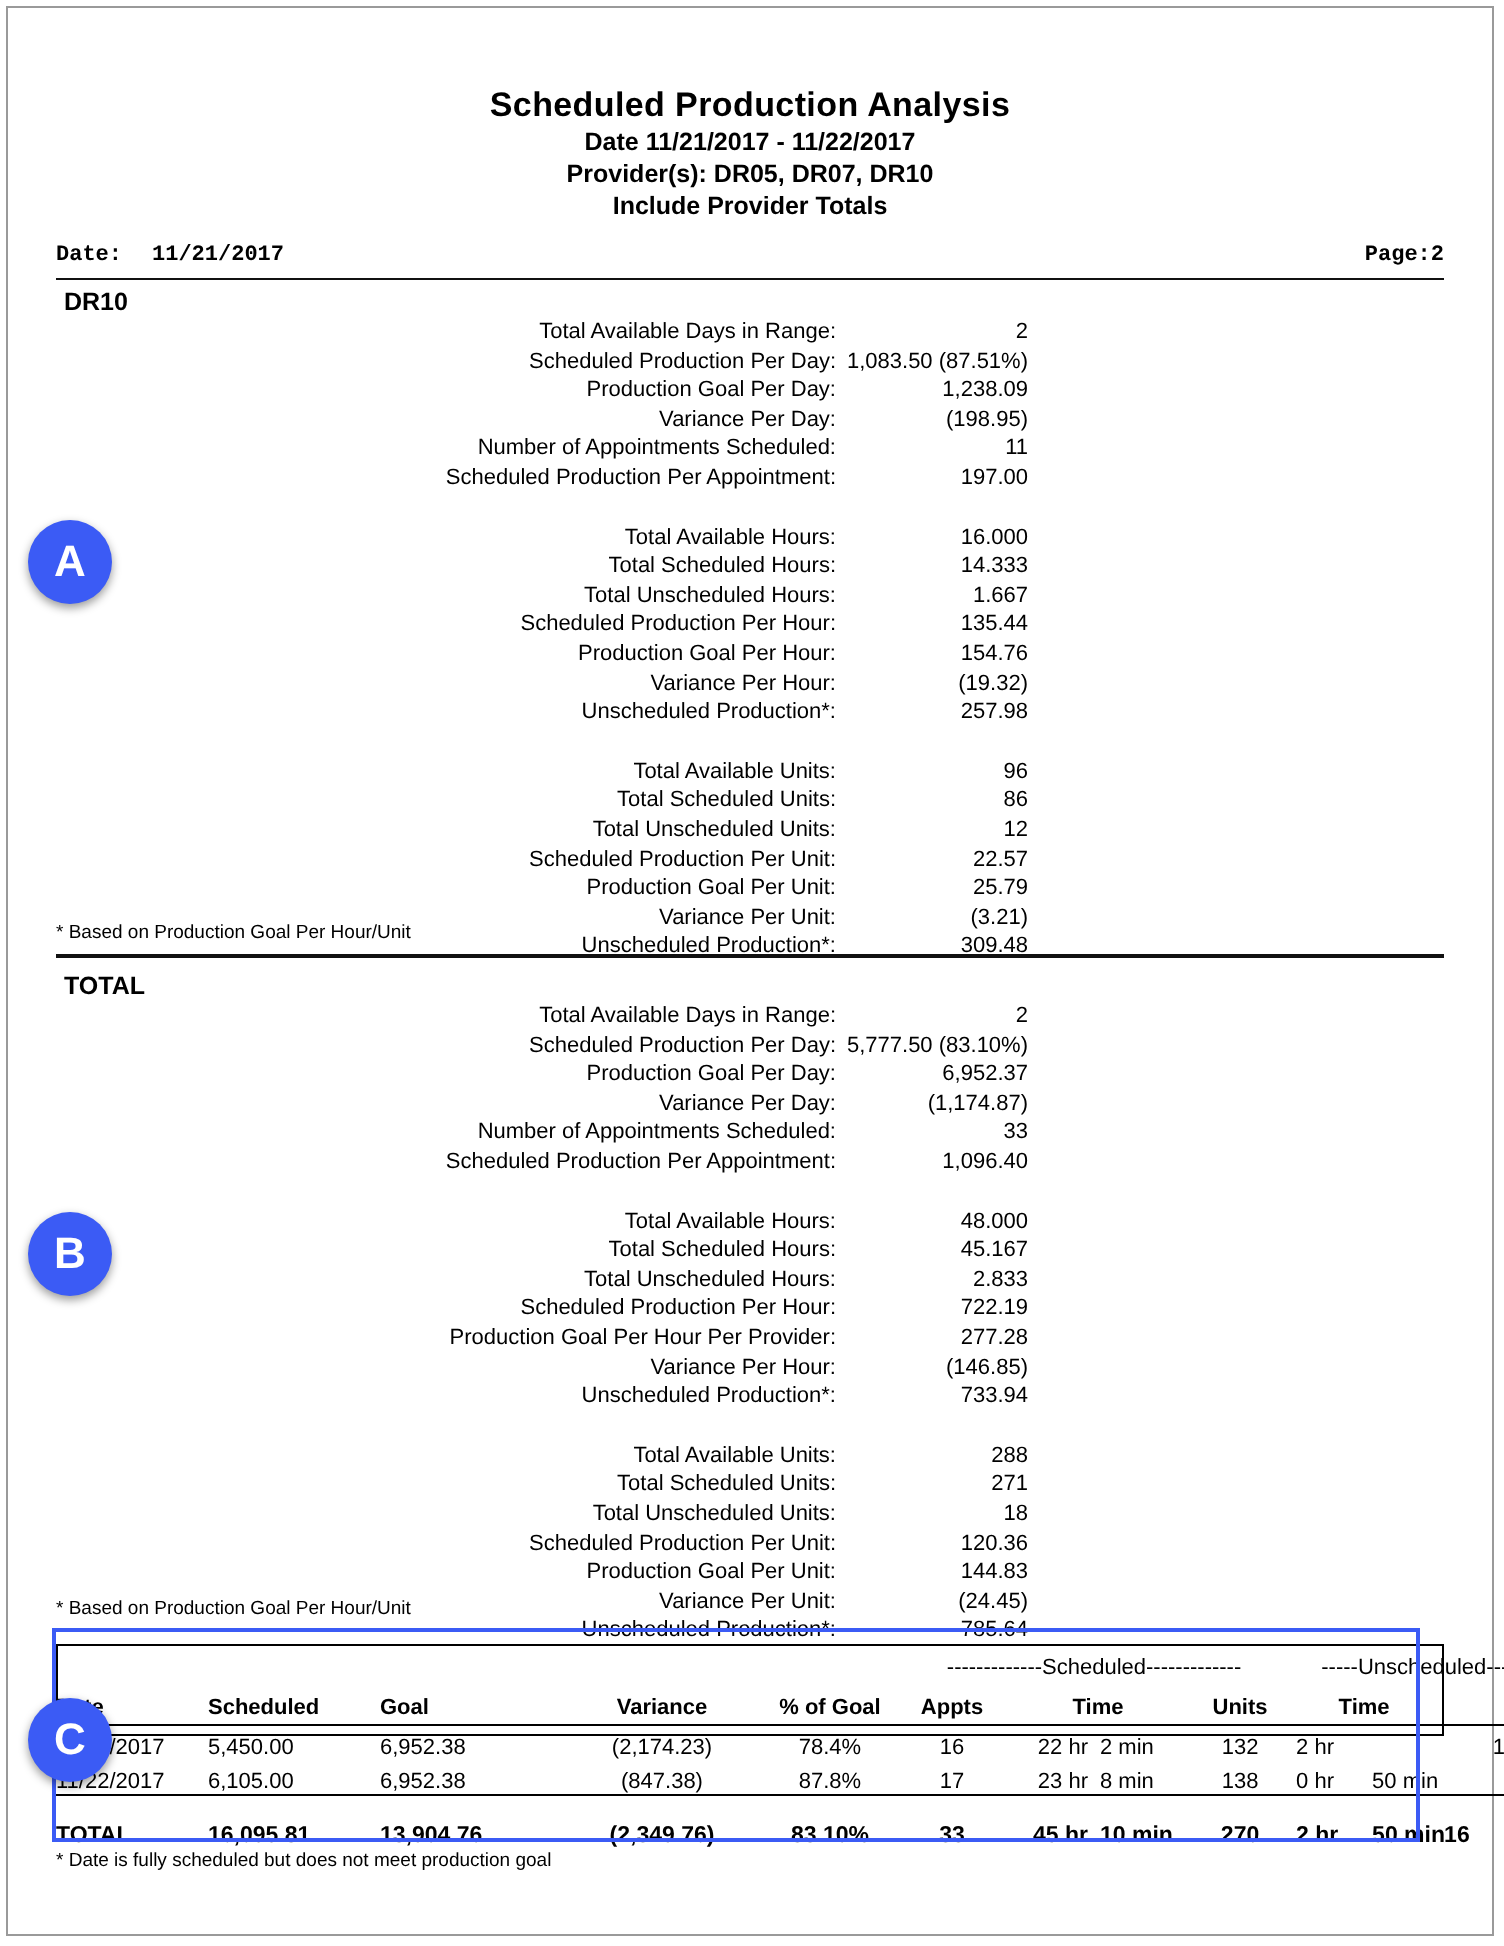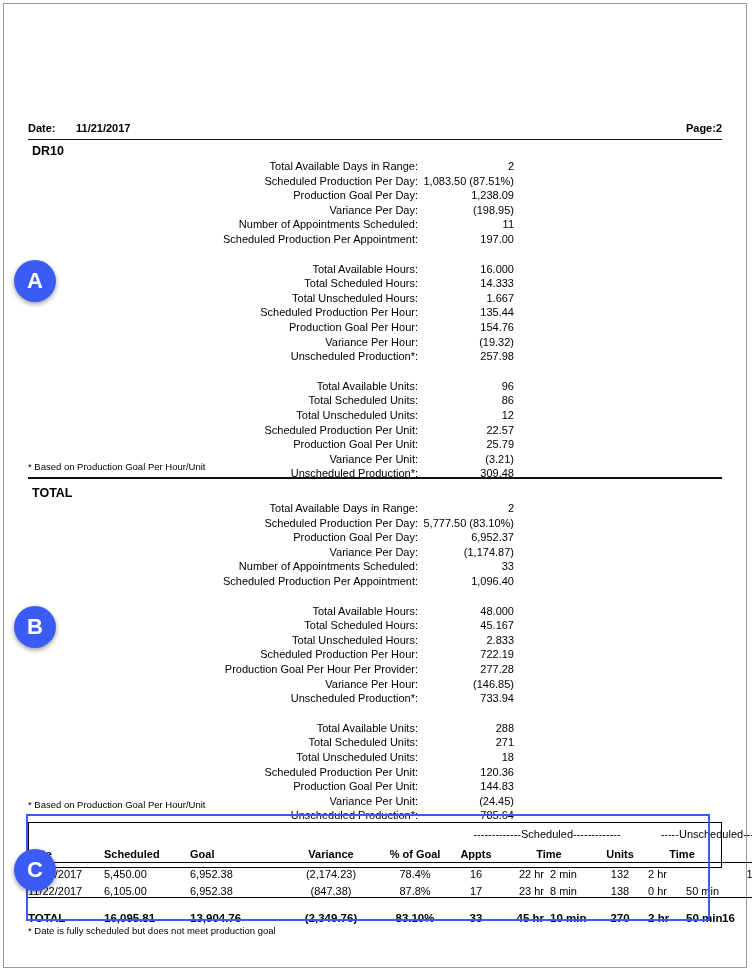--- a/index.html
+++ b/index.html
@@ -54,20 +54,21 @@
   
   .datebar {
     position: absolute;
     left: 24px;
     top: 118px;
     width: 694px;
     height: 17px;
     border-bottom: 1.6px solid #111;
     font-size: 11px;
     font-weight: bold;
+    font-family: Liberation Mono, monospace;
   }
   .datebar .dlabel { position: absolute; left: 0; top: 0; }
   .datebar .dval   { position: absolute; left: 48px; top: 0; }
   .datebar .pg     { position: absolute; right: 0; top: 0; }
 
   
   .block { position: absolute; left: 24px; width: 694px; }
   .block-name {
     position: absolute;
     left: 4px;
@@ -188,20 +189,26 @@
   #badge-a { left: 10px; top: 256px; }
   #badge-b { left: 10px; top: 602px; }
   #badge-c { left: 10px; top: 845px; }
 </style>
 </head>
 <body>
 
 <div id="page">
   <div class="inner">
 
+    <div class="title-block">
+      <div class="rpt-title">Scheduled Production Analysis</div>
+      <div class="rpt-sub">Date 11/21/2017 - 11/22/2017</div>
+      <div class="rpt-sub">Provider(s): DR05, DR07, DR10</div>
+      <div class="rpt-sub">Include Provider Totals</div>
+    </div>
 
     <div class="datebar">
       <span class="dlabel">Date:</span>
       <span class="dval">11/21/2017</span>
       <span class="pg">Page:2</span>
     </div>
 
     <div class="block" id="sec-0" style="top:140px;">
       <div class="block-name">DR10</div>
       <div class="rows">

